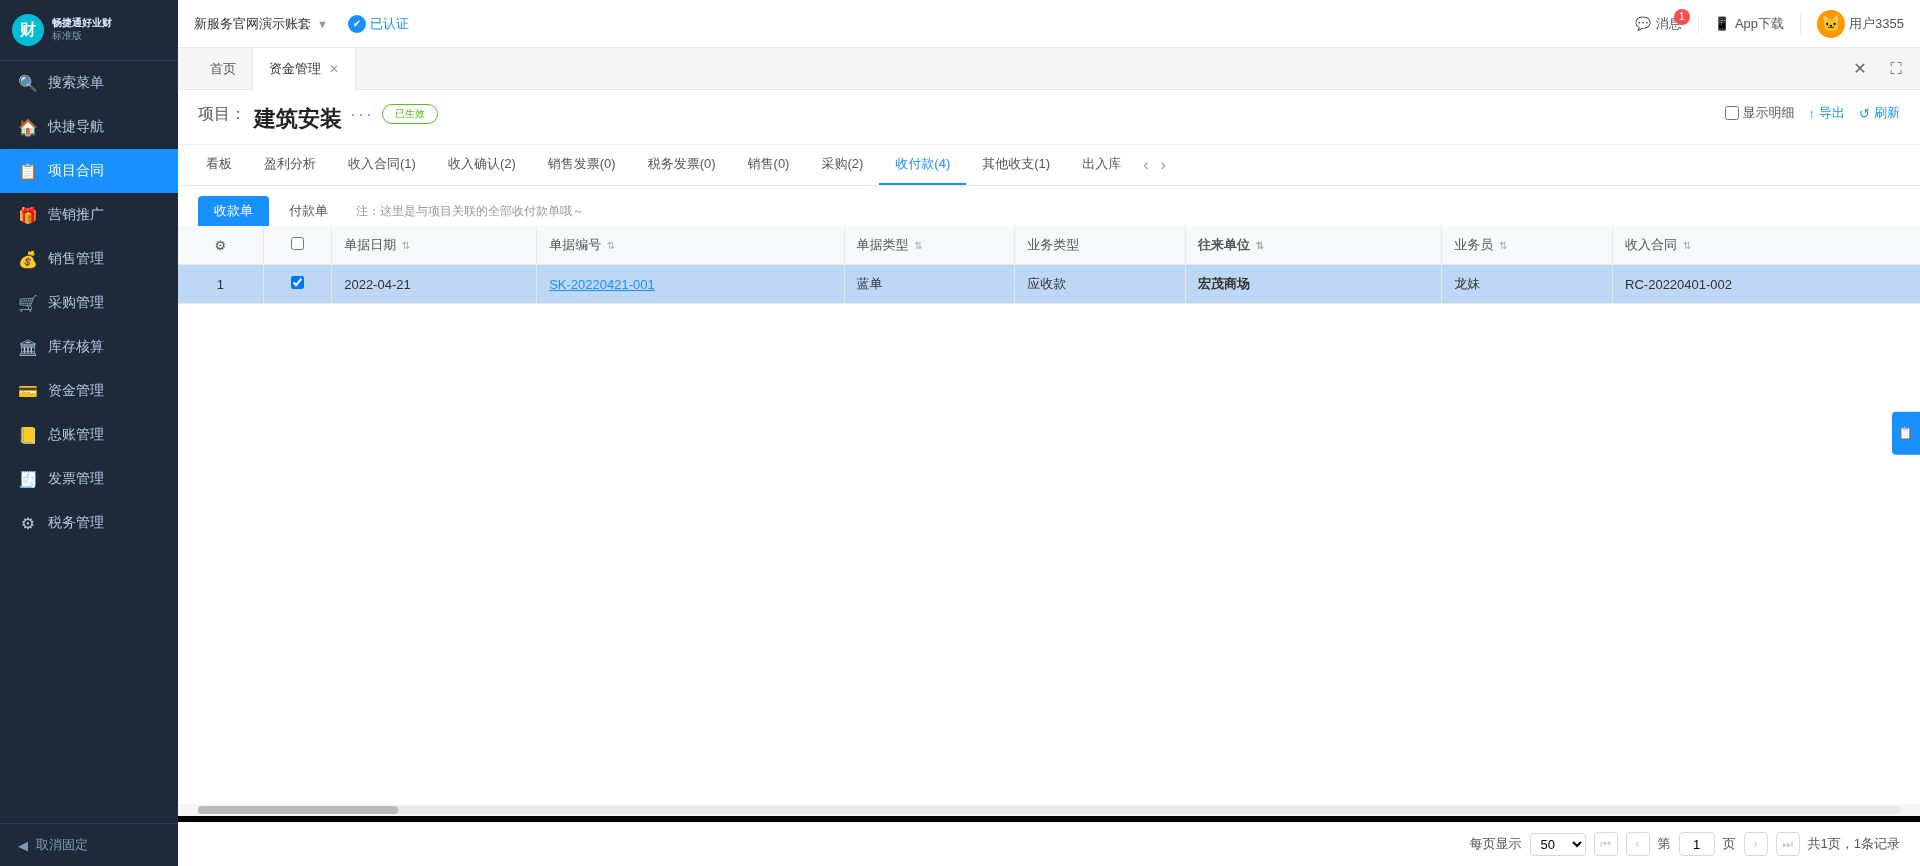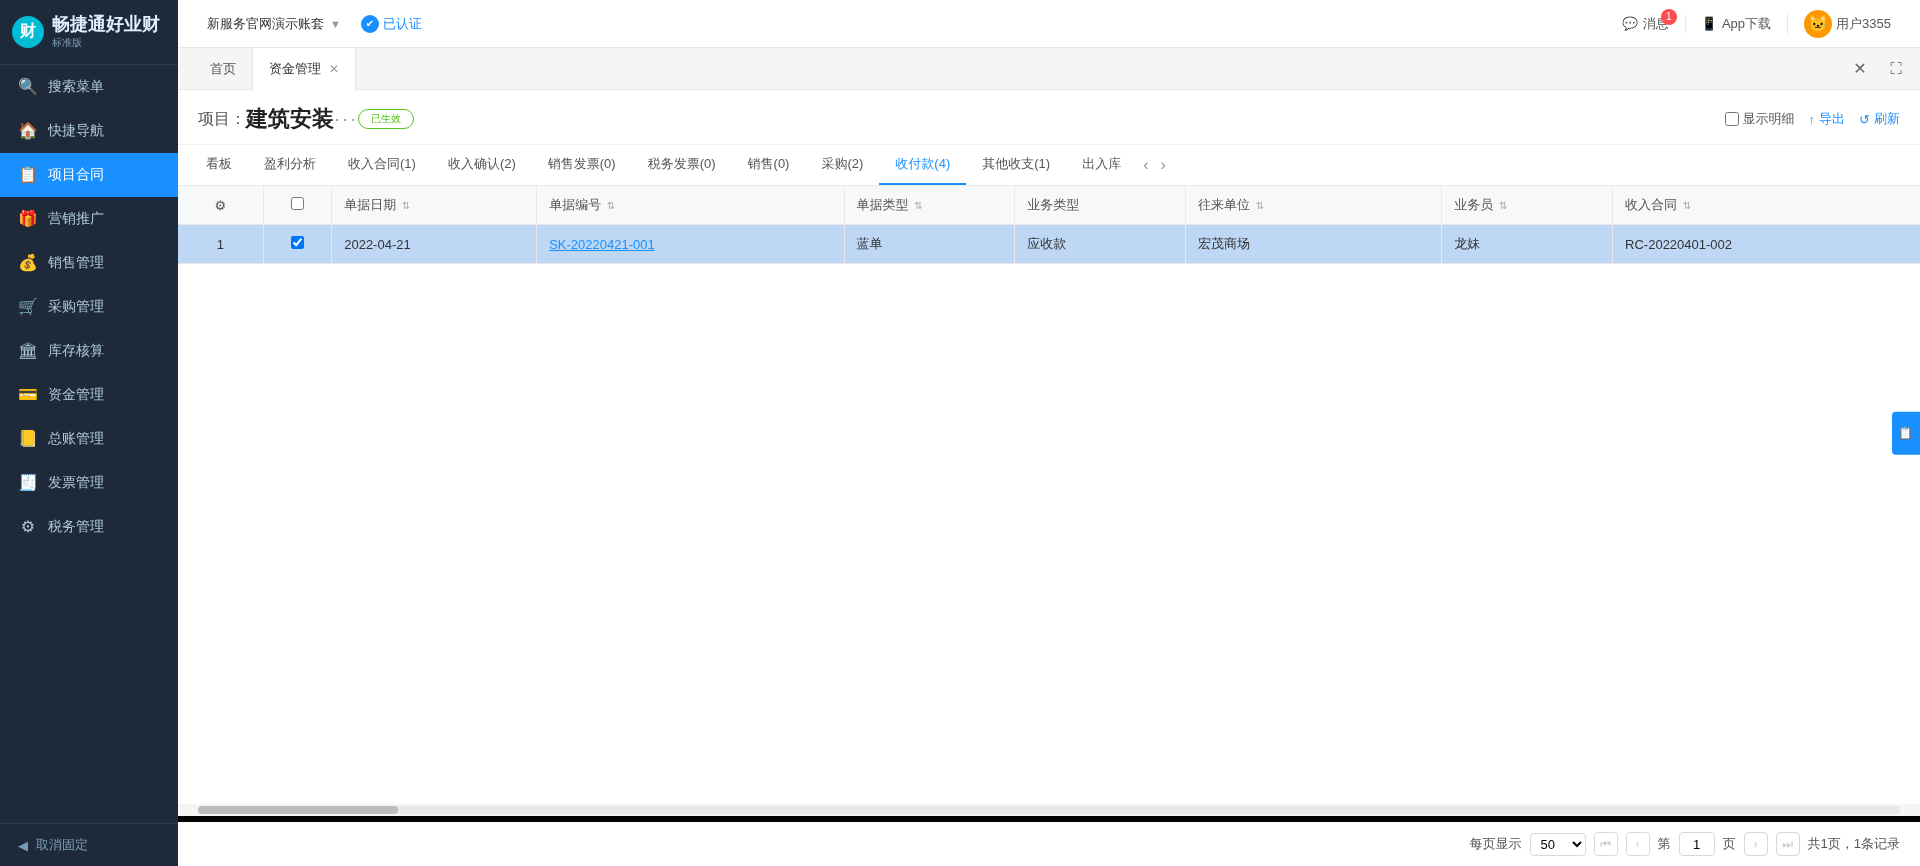--- a/index.html
+++ b/index.html
@@ -22,21 +22,21 @@
       border-bottom: 1px solid #2d3d50;
       gap: 8px;
     }
     .logo-icon {
       width: 32px; height: 32px;
       background: #00bcd4;
       border-radius: 50%;
       display: flex; align-items: center; justify-content: center;
       font-size: 16px; color: #fff; font-weight: bold;
     }
-    .logo-text { font-size: 18px; font-weight: bold; color: #e0f0ff; line-height: 1.2; }
+    .logo-text { font-size: 10px; font-weight: bold; color: #e0f0ff; line-height: 1.2; }
     .logo-sub { font-size: 10px; color: #7a9bb5; }
     .sidebar-scroll { flex: 1; overflow-y: auto; }
     .sidebar-scroll::-webkit-scrollbar { width: 4px; }
     .sidebar-scroll::-webkit-scrollbar-thumb { background: #3a4f65; border-radius: 2px; }
     .nav-item {
       display: flex; align-items: center; gap: 10px;
       padding: 12px 18px;
       cursor: pointer; color: #b0c8dd; font-size: 14px;
       transition: background 0.2s;
     }
@@ -51,21 +51,21 @@
     }
 
     
     .main { flex: 1; display: flex; flex-direction: column; height: 100%; overflow: hidden; }
 
     
     .topbar {
       height: 48px;
       background: #fff;
       display: flex; align-items: center;
-      padding: 0 29px;
+      padding: 0 16px;
       border-bottom: 1px solid #e8e8e8;
       gap: 12px;
     }
     .topbar-account { display: flex; align-items: center; gap: 6px; font-size: 13px; color: #333; }
     .topbar-account .dropdown-arrow { color: #999; font-size: 11px; }
     .topbar-certified { display: flex; align-items: center; gap: 4px; color: #1890ff; font-size: 13px; margin-left: 8px; }
     .certified-icon { width: 18px; height: 18px; background: #1890ff; border-radius: 50%; display: flex; align-items: center; justify-content: center; color: #fff; font-size: 10px; }
     .topbar-right { margin-left: auto; display: flex; align-items: center; gap: 16px; }
     .topbar-btn { display: flex; align-items: center; gap: 4px; color: #555; font-size: 13px; cursor: pointer; position: relative; }
     .badge { position: absolute; top: -6px; right: -8px; background: #ff4d4f; color: #fff; border-radius: 8px; font-size: 10px; padding: 0 4px; min-width: 16px; height: 16px; display: flex; align-items: center; justify-content: center; }
@@ -93,24 +93,24 @@
     .tab-item.active { background: #fff; color: #333; font-weight: 500; }
     .tab-close { margin-left: 8px; color: #999; font-size: 12px; cursor: pointer; }
     .tabbar-actions { margin-left: auto; display: flex; align-items: center; padding: 0 12px; gap: 12px; }
     .tabbar-action-btn { width: 24px; height: 24px; display: flex; align-items: center; justify-content: center; cursor: pointer; color: #666; font-size: 16px; }
 
     
     .content { flex: 1; background: #fff; overflow: auto; display: flex; flex-direction: column; }
 
     
     .project-header {
-      display: flex; align-items: center;
+      display: flex; align-items: flex-start;
       padding: 14px 20px 10px;
       border-bottom: 1px solid #f0f0f0;
-      gap: 0;
+      gap: 8px;
     }
     .project-title { font-size: 22px; font-weight: bold; color: #222; }
     .project-more { color: #999; cursor: pointer; font-size: 18px; letter-spacing: 2px; }
     .status-badge { border: 1px solid #52c41a; color: #52c41a; border-radius: 12px; padding: 2px 12px; font-size: 10px; }
     .project-header-right { margin-left: auto; display: flex; align-items: center; gap: 14px; }
     .show-detail { display: flex; align-items: center; gap: 4px; color: #555; font-size: 13px; }
     .show-detail input[type=checkbox] { width: 14px; height: 14px; }
     .header-btn { display: flex; align-items: center; gap: 4px; color: #1890ff; font-size: 13px; cursor: pointer; }
 
     
@@ -172,21 +172,21 @@
       border-right: 1px solid #e8e8e8;
       white-space: nowrap;
     }
     tbody td:last-child { border-right: none; }
     .col-num { width: 50px; text-align: center; }
     .col-check { width: 40px; text-align: center; }
     .col-date { width: 120px; }
     .col-code { width: 180px; }
     .col-type { width: 100px; }
     .col-biz { width: 100px; }
-    .col-company { width: 150px; }
+    .col-company { width: 150px; font-weight: bold; }
     .col-staff { width: 100px; }
     .col-contract { width: 180px; }
     .link-text { color: #1890ff; cursor: pointer; text-decoration: underline; }
     .sort-icon { color: #aaa; margin-left: 2px; font-size: 10px; }
     .th-gear { width: 44px; text-align: center; }
 
     
     .table-footer {
       background: #fdf6e8;
       padding: 10px 20px;
@@ -370,20 +370,29 @@
       <div class="sub-tab">税务发票(0)</div>
       <div class="sub-tab">销售(0)</div>
       <div class="sub-tab">采购(2)</div>
       <div class="sub-tab active">收付款(4)</div>
       <div class="sub-tab">其他收支(1)</div>
       <div class="sub-tab">出入库</div>
       <div class="sub-tab-arrow">‹</div>
       <div class="sub-tab-arrow">›</div>
     </div>
 
+    <div class="inner-tabs">
+      <div class="inner-tab active">
+        <span>收款单</span>
+      </div>
+      <div class="inner-tab">
+        <span>付款单</span>
+      </div>
+      <span class="inner-tab-note">注：这里是与项目关联的全部收付款单哦～</span>
+    </div>
 
     <div class="table-area">
       <table>
         <thead>
           <tr>
             <th class="th-gear col-num">
               <span>⚙</span>
             </th>
             <th class="col-check">
               <input type="checkbox" style="">

